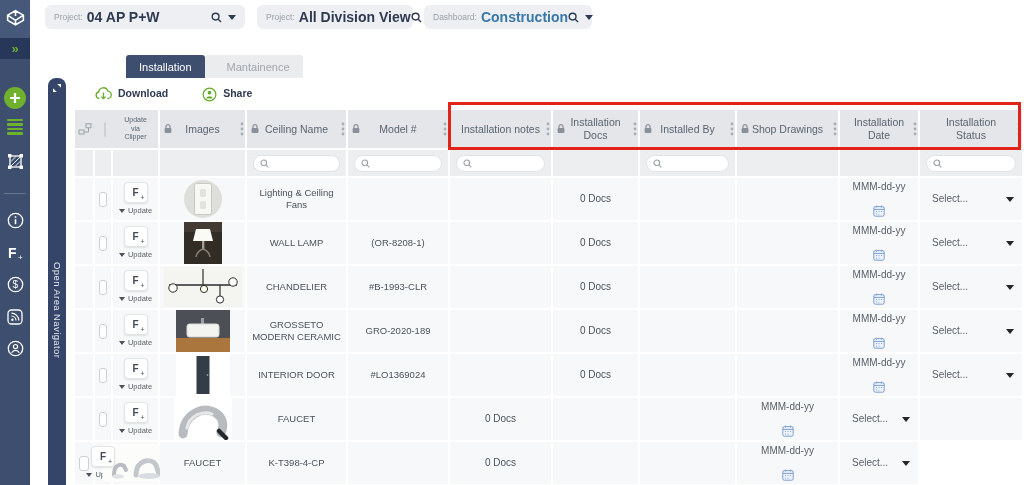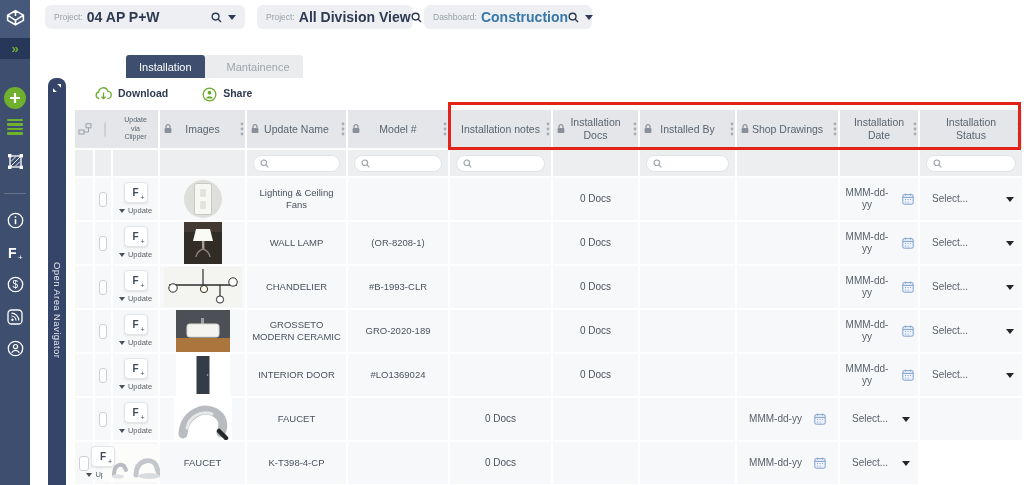--- a/index.html
+++ b/index.html
@@ -54,21 +54,21 @@
   .td{background:#f7f8f9;height:42px;font-size:10px;color:#4a525c;text-align:center;padding:0 4px;line-height:1.25;}
   .td.txt{font-size:9.5px;}
   .checkbox{width:13px;height:13px;border:1.5px solid #ccd1d6;border-radius:3px;background:#fff;cursor:pointer;}
   .updcell{flex-direction:column;gap:3px;}
   .fbtn{width:22px;height:19px;background:#fff;border:1px solid #e2e5e8;border-radius:4px;box-shadow:0 1px 2px rgba(0,0,0,.1);
         display:flex;align-items:center;justify-content:center;position:relative;cursor:pointer;}
   .fbtn b{font-size:10px;color:#414a57;}
   .fbtn s{position:absolute;right:2px;bottom:0px;font-size:7px;color:#414a57;text-decoration:none;}
   .updlbl{display:flex;align-items:center;gap:3px;font-size:7.5px;color:#5d636b;cursor:pointer;}
   .updlbl .c{width:0;height:0;border-left:3px solid transparent;border-right:3px solid transparent;border-top:4px solid #4a525c;}
-  .datecell{gap:12px;font-size:10px;color:#5a6069;}
+  .datecell{gap:12px;font-size:10px;color:#5a6069;flex-direction:column;}
   .statuscell{justify-content:flex-start;padding-left:12px;font-size:10px;color:#5a6069;position:relative;}
   .statuscell .c{position:absolute;right:8px;width:0;height:0;border-left:4.5px solid transparent;border-right:4.5px solid transparent;border-top:5.5px solid #23262b;}
   .imgwrap{display:flex;align-items:center;justify-content:center;cursor:pointer;}
   
   .annot{position:absolute;left:448px;top:102px;width:573px;height:48px;border:3px solid #e2231a;
          box-sizing:border-box;z-index:6;pointer-events:none;}
 </style>
 </head>
 <body>
 
@@ -240,21 +240,21 @@
         </svg>
       </span>
     </div>
     <div class="cell th">
       <span class="lock" style="display: flex;">
         <svg width="8" height="10" viewBox="0 0 8 10">
           <path d="M2 4 V2.6 a2 2 0 0 1 4 0 V4" fill="none" stroke="#8a9099" stroke-width="1.2"></path>
           <rect x="0.6" y="4" width="6.8" height="5" rx="1" fill="#8a9099"></rect>
         </svg>
       </span>
-      <span class="hl">Update Name</span>
+      <span class="hl">Ceiling Name</span>
       <span class="kebab" style="display: flex;">
         <svg width="4" height="14" viewBox="0 0 4 14">
           <circle cx="2" cy="2" r="1.4" fill="#a6adb4"></circle>
           <circle cx="2" cy="7" r="1.4" fill="#a6adb4"></circle>
           <circle cx="2" cy="12" r="1.4" fill="#a6adb4"></circle>
         </svg>
       </span>
     </div>
     <div class="cell th">
       <span class="lock" style="display: flex;">

